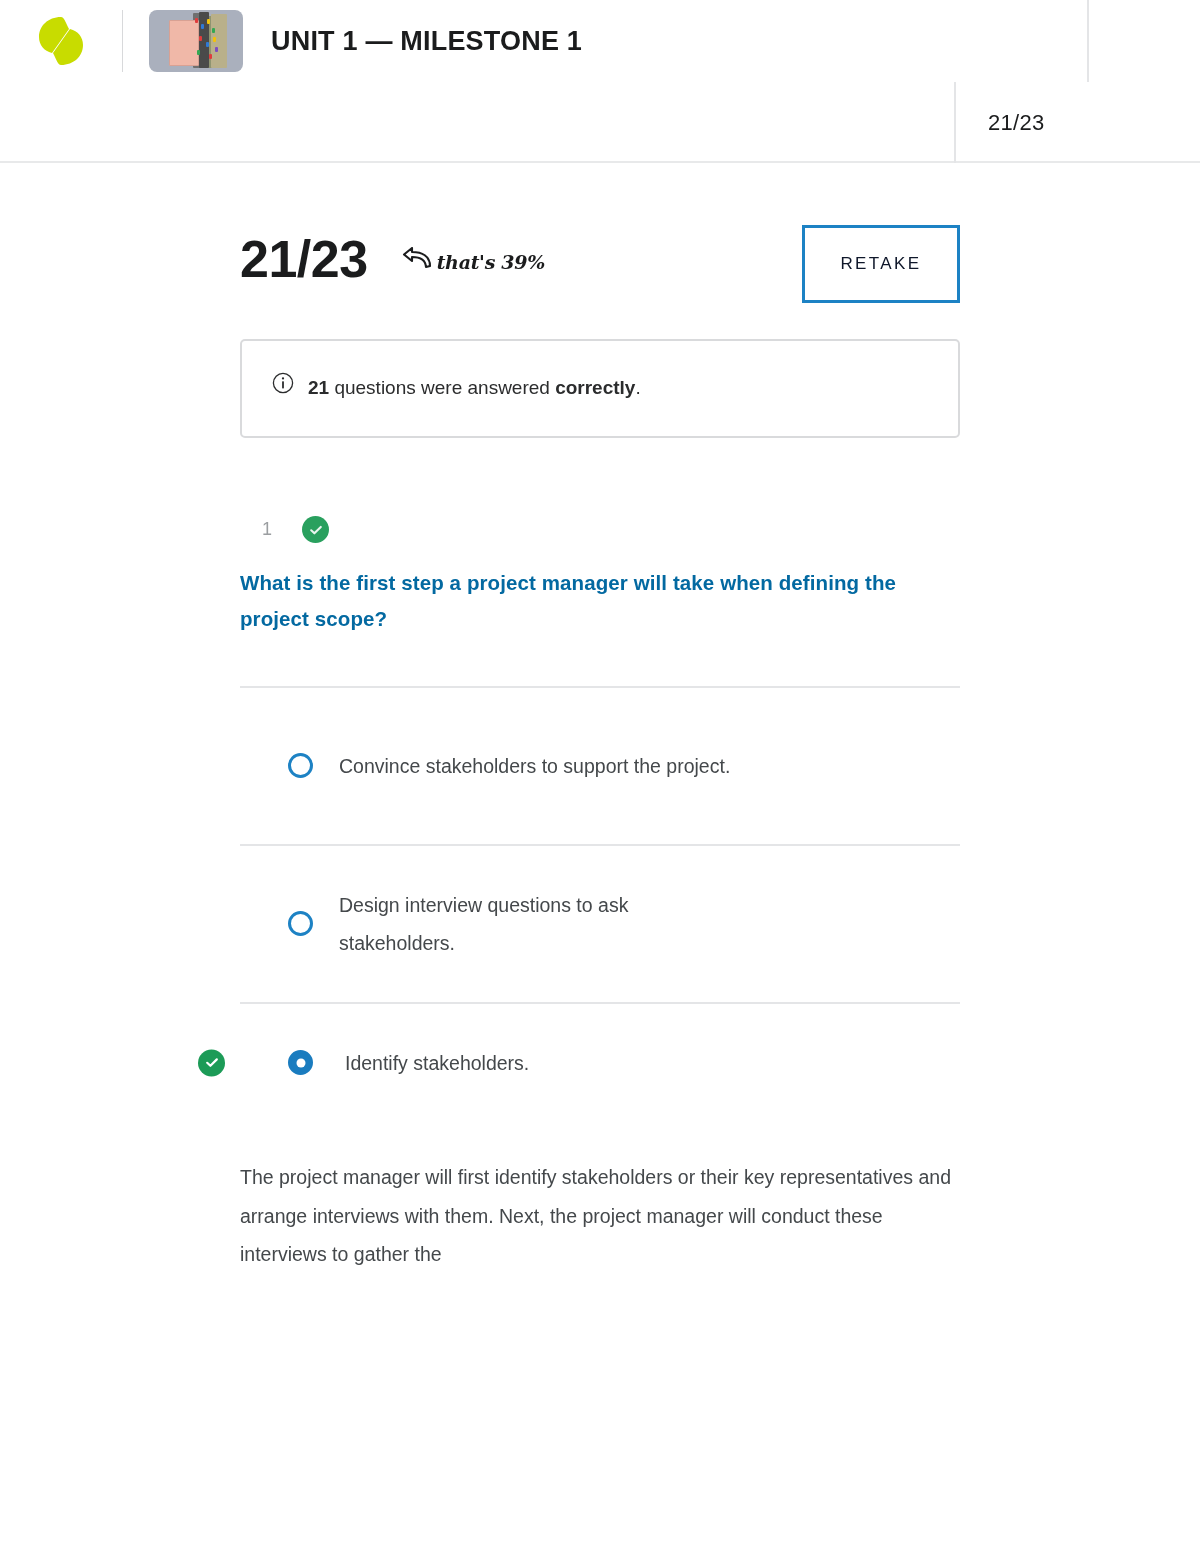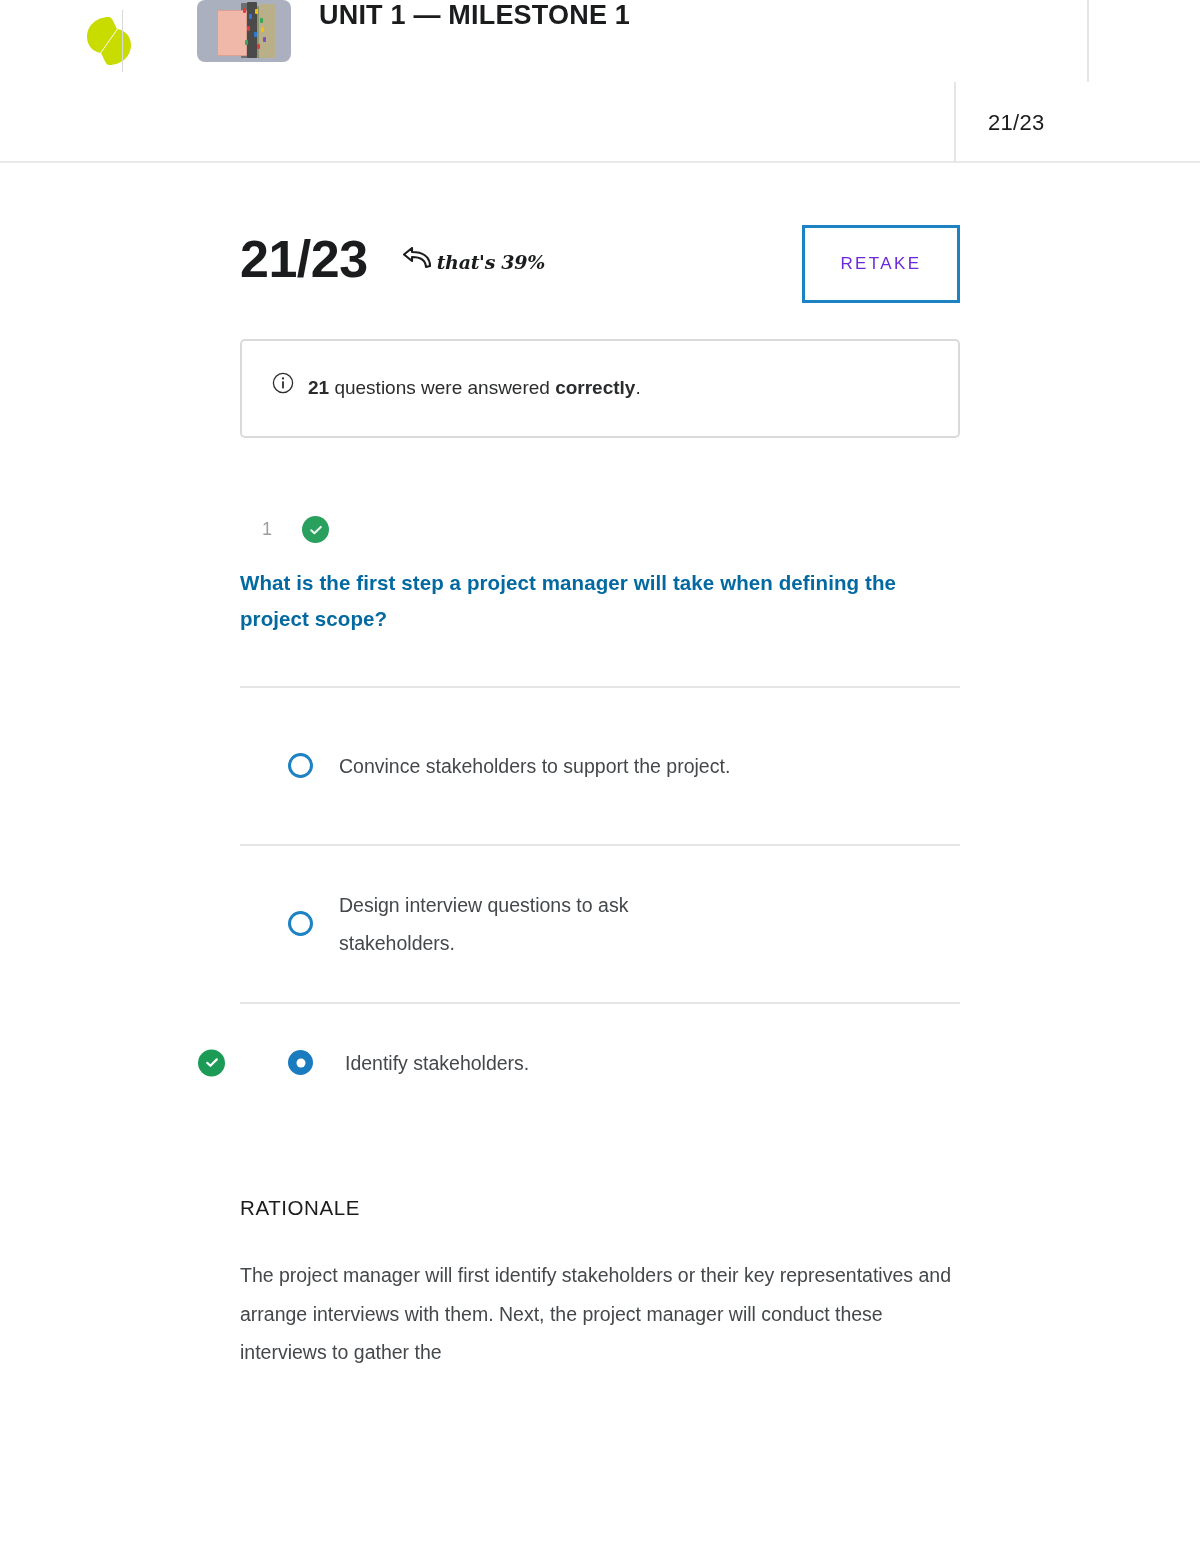--- a/index.html
+++ b/index.html
@@ -20,22 +20,22 @@
 
   
   .header {
     position: relative;
     height: 163px;
     border-bottom: 2px solid #e8e9ea;
   }
   .header-top {
     height: 82px;
     display: flex;
-    position: relative;
-    padding-left: 48px;
+    align-items: center;
+    position: relative;
   }
   .logo-wrap {
     width: 122px;
     height: 82px;
     display: flex;
     align-items: center;
     justify-content: center;
     flex: 0 0 auto;
   }
   .logo-mark {
@@ -136,21 +136,21 @@
     margin-left: 5px;
     letter-spacing: -0.3px;
   }
   .retake-btn {
     position: absolute;
     right: 0; top: 0;
     width: 158px;
     height: 78px;
     border: 3px solid #1d82c4;
     background: #fff;
-    color: #6d28d9;
+    color: #0f172a;
     font-size: 17px;
     font-weight: 500;
     letter-spacing: 2.4px;
     font-family: "Liberation Sans", sans-serif;
     cursor: pointer;
     display: flex;
     align-items: center;
     justify-content: center;
   }
 
@@ -384,17 +384,16 @@
           <svg width="16" height="16" viewBox="0 0 16 16">
             <path d="M3.2 8.3 L6.4 11.3 L12.8 4.9" fill="none" stroke="#ffffff" stroke-width="2.2" stroke-linecap="round" stroke-linejoin="round"></path>
           </svg>
         </span>
         <span class="radio selected"></span>
         <span class="answer-text">Identify stakeholders.</span>
       </div>
 
     </div>
 
-    <div class="rationale-head">RATIONALE</div>
     <div class="rationale-body">The project manager will first identify stakeholders or their key representatives and arrange interviews with them. Next, the project manager will conduct these interviews to gather the</div>
 
   </div>
 </div>
 
 </body></html>

